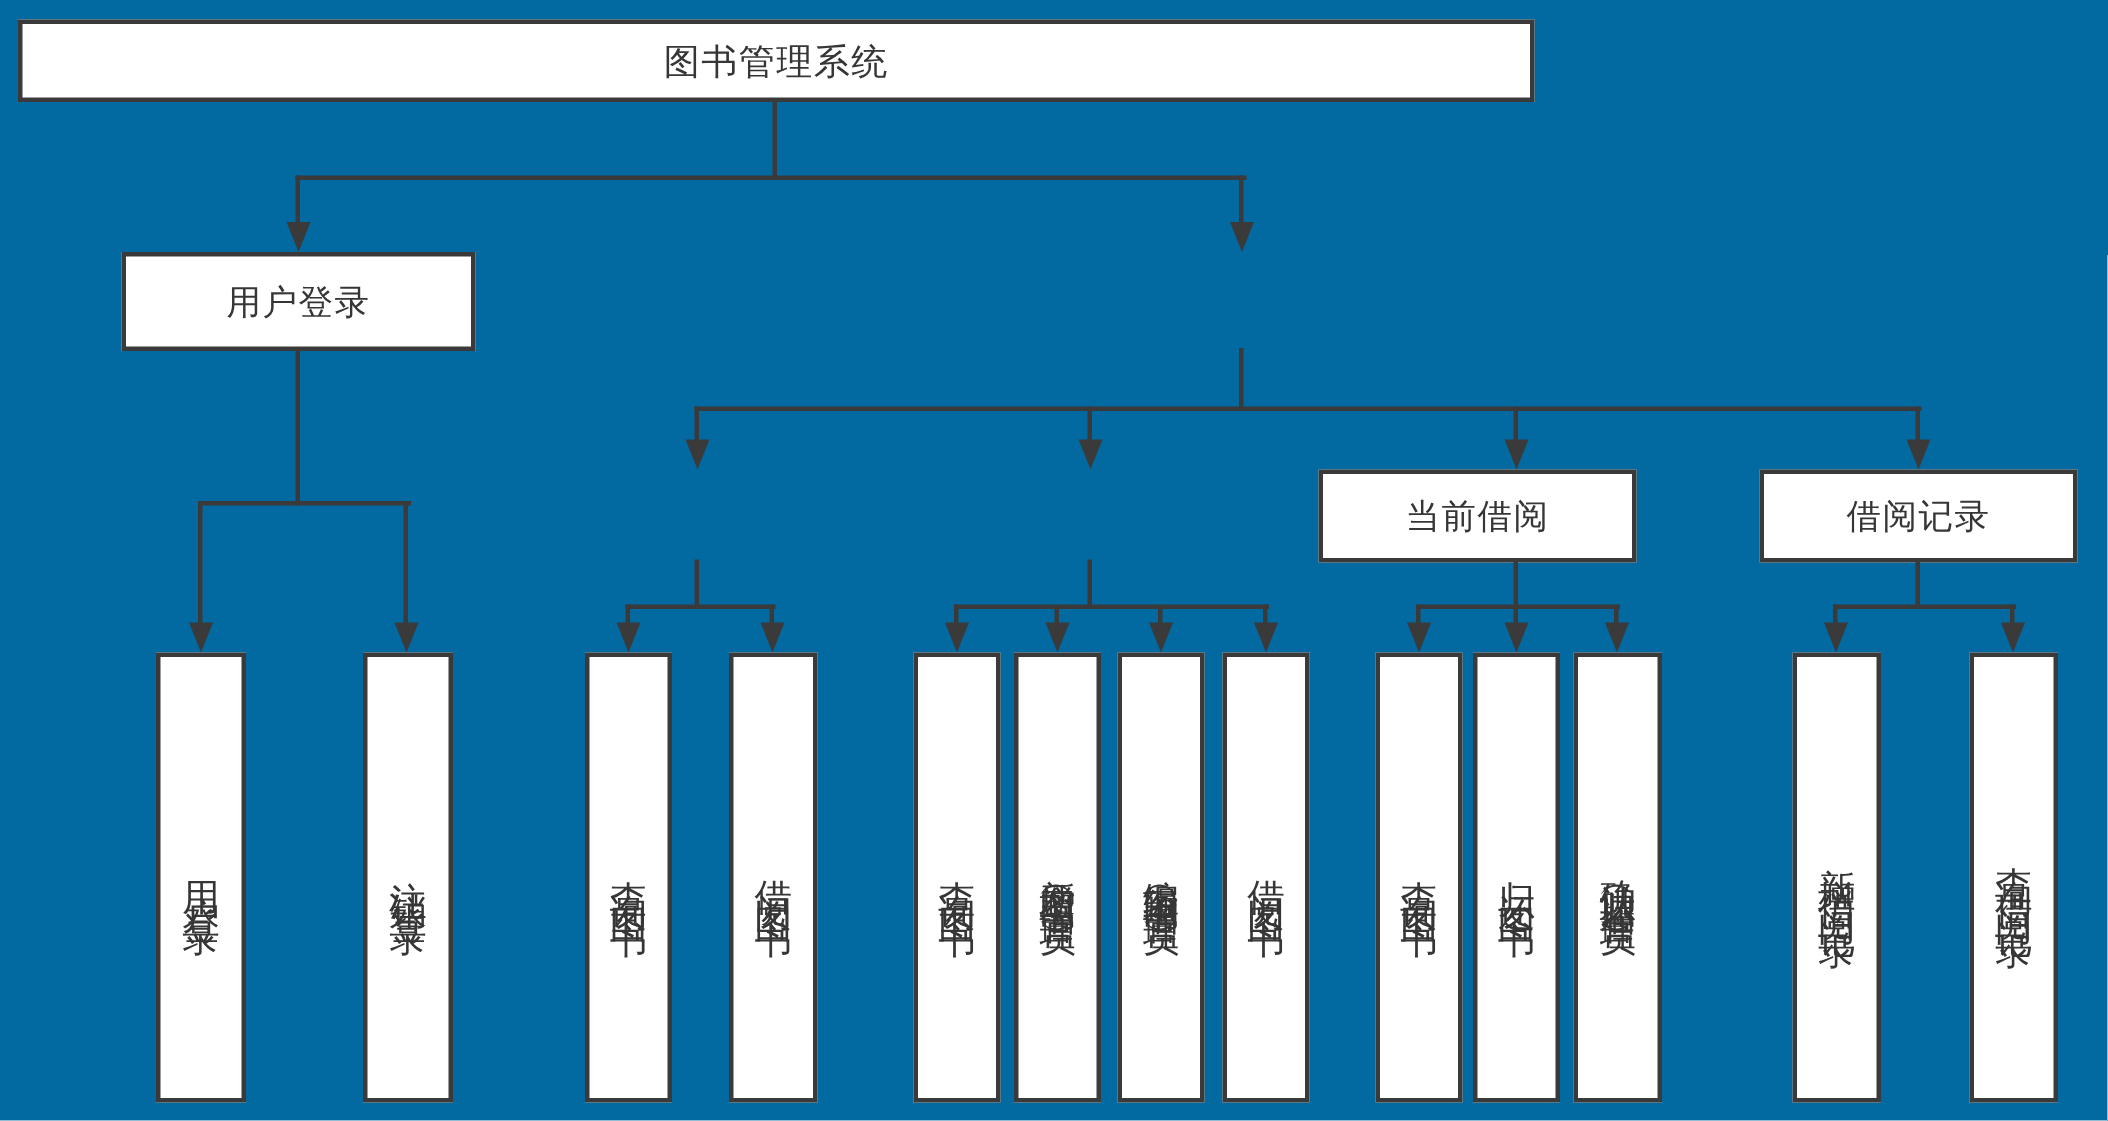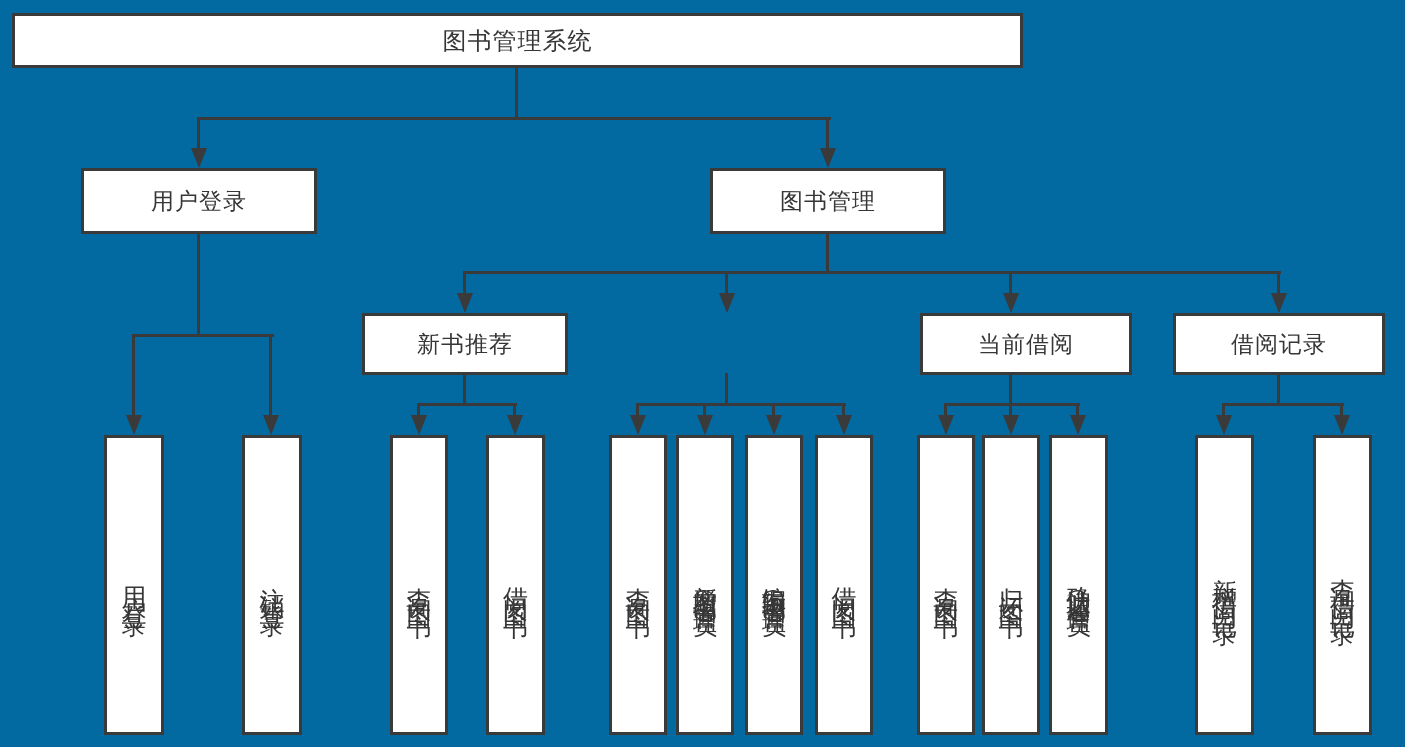--- a/index.html
+++ b/index.html
@@ -36,46 +36,40 @@
   <div class="vl" style="left:515px;top:66px;height:54px;"></div>
   <div class="hl" style="left:197px;top:117px;width:634px;"></div>
   <div class="vl" style="left:197px;top:117px;height:33px;"></div>
   <div class="ar" style="left:191px;top:148px;"></div>
   <div class="vl" style="left:826px;top:117px;height:33px;"></div>
   <div class="ar" style="left:820px;top:148px;"></div>
 
   <div class="bx" style="left:81px;top:168px;width:236px;height:66px;">
     <span>用户登录</span>
   </div>
-  <div class="bx" style="left:710px;top:168px;width:236px;height:66px;">
-    <span>图书管理</span>
-  </div>
 
   <div class="vl" style="left:197px;top:232px;height:105px;"></div>
   <div class="hl" style="left:132px;top:334px;width:142px;"></div>
   <div class="vl" style="left:132px;top:334px;height:83px;"></div>
   <div class="ar" style="left:126px;top:415px;"></div>
   <div class="vl" style="left:269px;top:334px;height:83px;"></div>
   <div class="ar" style="left:263px;top:415px;"></div>
 
   <div class="vl" style="left:826px;top:232px;height:42px;"></div>
   <div class="hl" style="left:463px;top:271px;width:818px;"></div>
   <div class="vl" style="left:463px;top:271px;height:24px;"></div>
   <div class="ar" style="left:457px;top:293px;"></div>
   <div class="vl" style="left:725px;top:271px;height:24px;"></div>
   <div class="ar" style="left:719px;top:293px;"></div>
   <div class="vl" style="left:1009px;top:271px;height:24px;"></div>
   <div class="ar" style="left:1003px;top:293px;"></div>
   <div class="vl" style="left:1277px;top:271px;height:24px;"></div>
   <div class="ar" style="left:1271px;top:293px;"></div>
 
-  <div class="bx" style="left:362px;top:313px;width:206px;height:62px;">
-    <span>新书推荐</span>
-  </div>
-  <div class="bx" style="left:920px;top:313px;width:212px;height:62px;">
+  <div class="bx" style="left:879px;top:313px;width:212px;height:62px;">
     <span>当前借阅</span>
   </div>
   <div class="bx" style="left:1173px;top:313px;width:212px;height:62px;">
     <span>借阅记录</span>
   </div>
 
   <div class="vl" style="left:463px;top:373px;height:33px;"></div>
   <div class="vl" style="left:725px;top:373px;height:33px;"></div>
   <div class="vl" style="left:1009px;top:373px;height:33px;"></div>
   <div class="vl" style="left:1277px;top:373px;height:33px;"></div>

